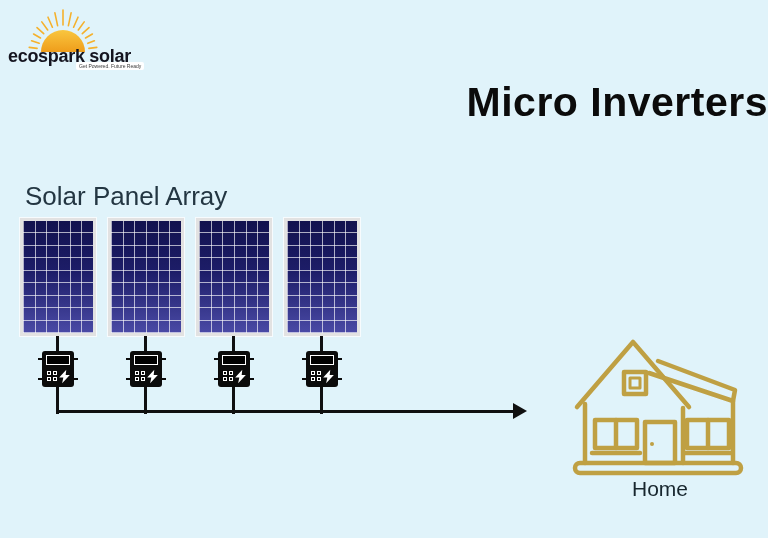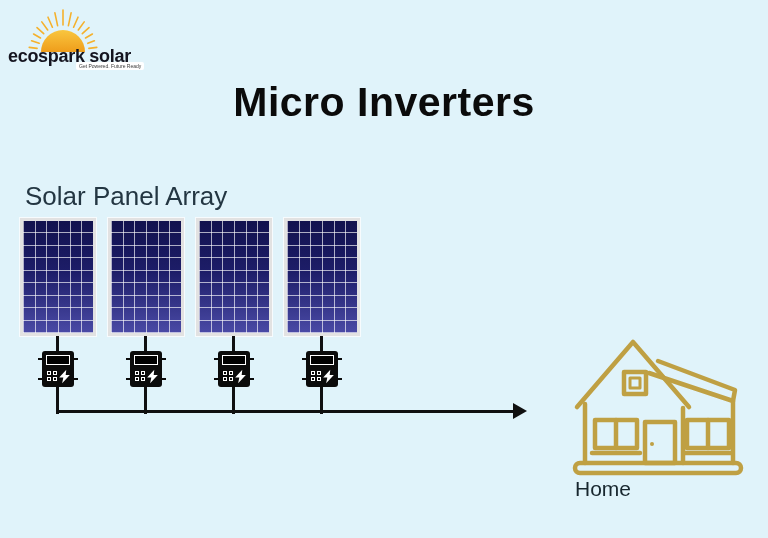--- a/index.html
+++ b/index.html
@@ -16,21 +16,21 @@
     font-size:18px;font-weight:bold;letter-spacing:-0.3px;color:#14141f;
   }
   .logo .tagline{
     position:absolute;left:76px;top:62px;
     font-size:5px;color:#3a3a3a;background:#ffffff;
     padding:1px 3px;border-radius:2px;white-space:nowrap;
   }
   
   .page-title{
     position:absolute;left:0;top:79px;width:100%;
-    text-align:center;font-size:41px;font-weight:bold;color:#0b0b0b;
+    text-align:right;font-size:41px;font-weight:bold;color:#0b0b0b;
     letter-spacing:0.5px;
   }
   
   .array-label{
     position:absolute;left:25px;top:181px;
     font-size:26px;color:#233642;
   }
   .unit{position:absolute;top:218px;width:76px;height:200px;}
   .panel{
     position:absolute;left:0;top:0;width:76px;height:118px;
@@ -62,21 +62,21 @@
   .inverter .ports span{border:1px solid #ffffff;box-sizing:border-box;display:block;}
   .inverter .bolt{position:absolute;right:3px;top:18px;}
   .bus{position:absolute;left:57px;top:410px;width:456px;height:3px;background:#101010;}
   .arrowhead{
     position:absolute;left:513px;top:403px;width:0;height:0;
     border-top:8px solid transparent;border-bottom:8px solid transparent;
     border-left:14px solid #101010;
   }
   .house{position:absolute;left:572px;top:334px;}
   .home-label{
-    position:absolute;left:575px;top:477px;width:170px;text-align:left;
+    position:absolute;left:575px;top:477px;width:170px;text-align:center;
     font-size:21px;color:#17262e;
   }
 </style>
 </head>
 <body>
 
 <div class="logo">
   <svg class="sun" width="70" height="48" viewBox="0 0 70 48">
     <defs>
       <linearGradient id="sg" x1="0" y1="0" x2="0" y2="1">

